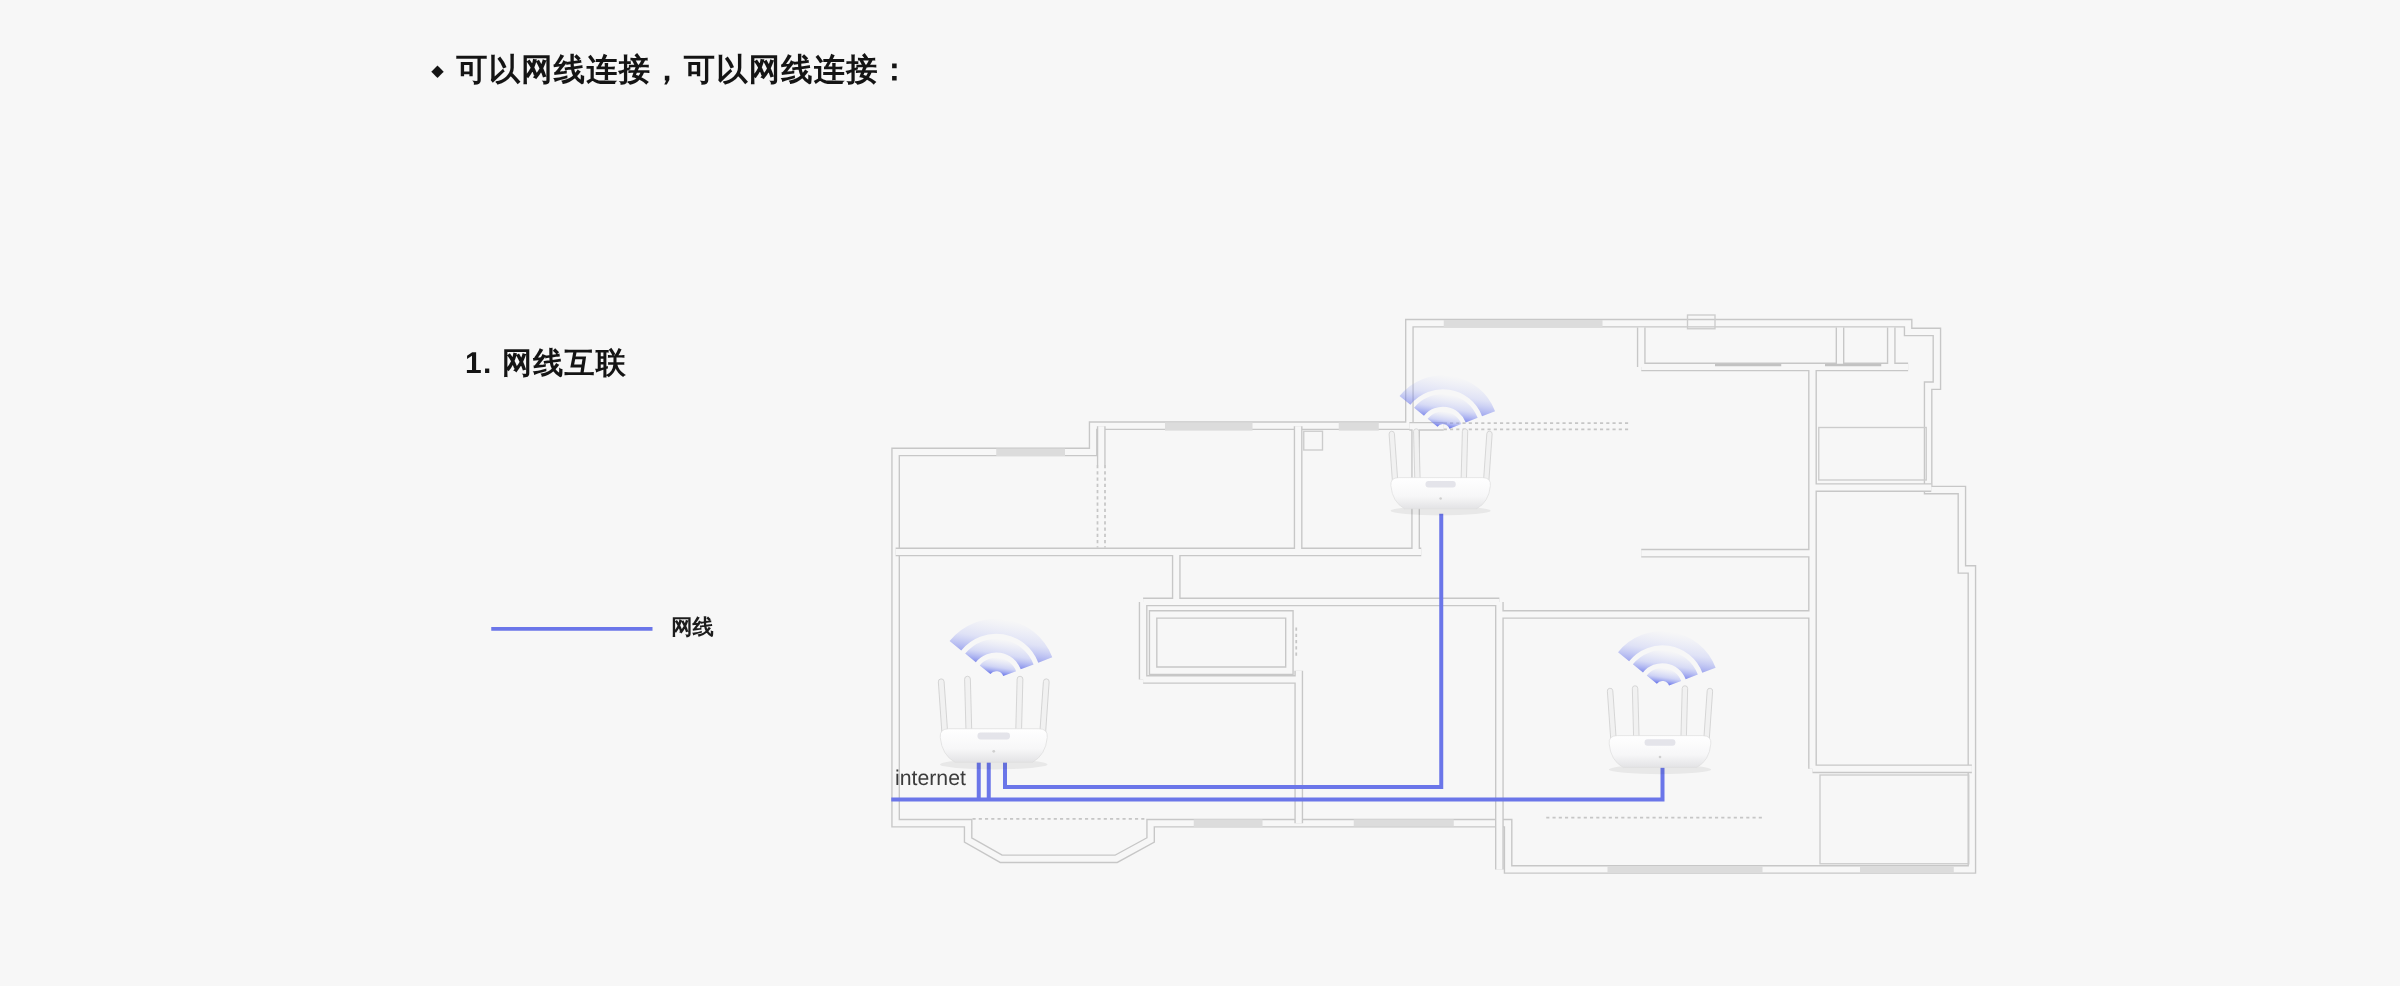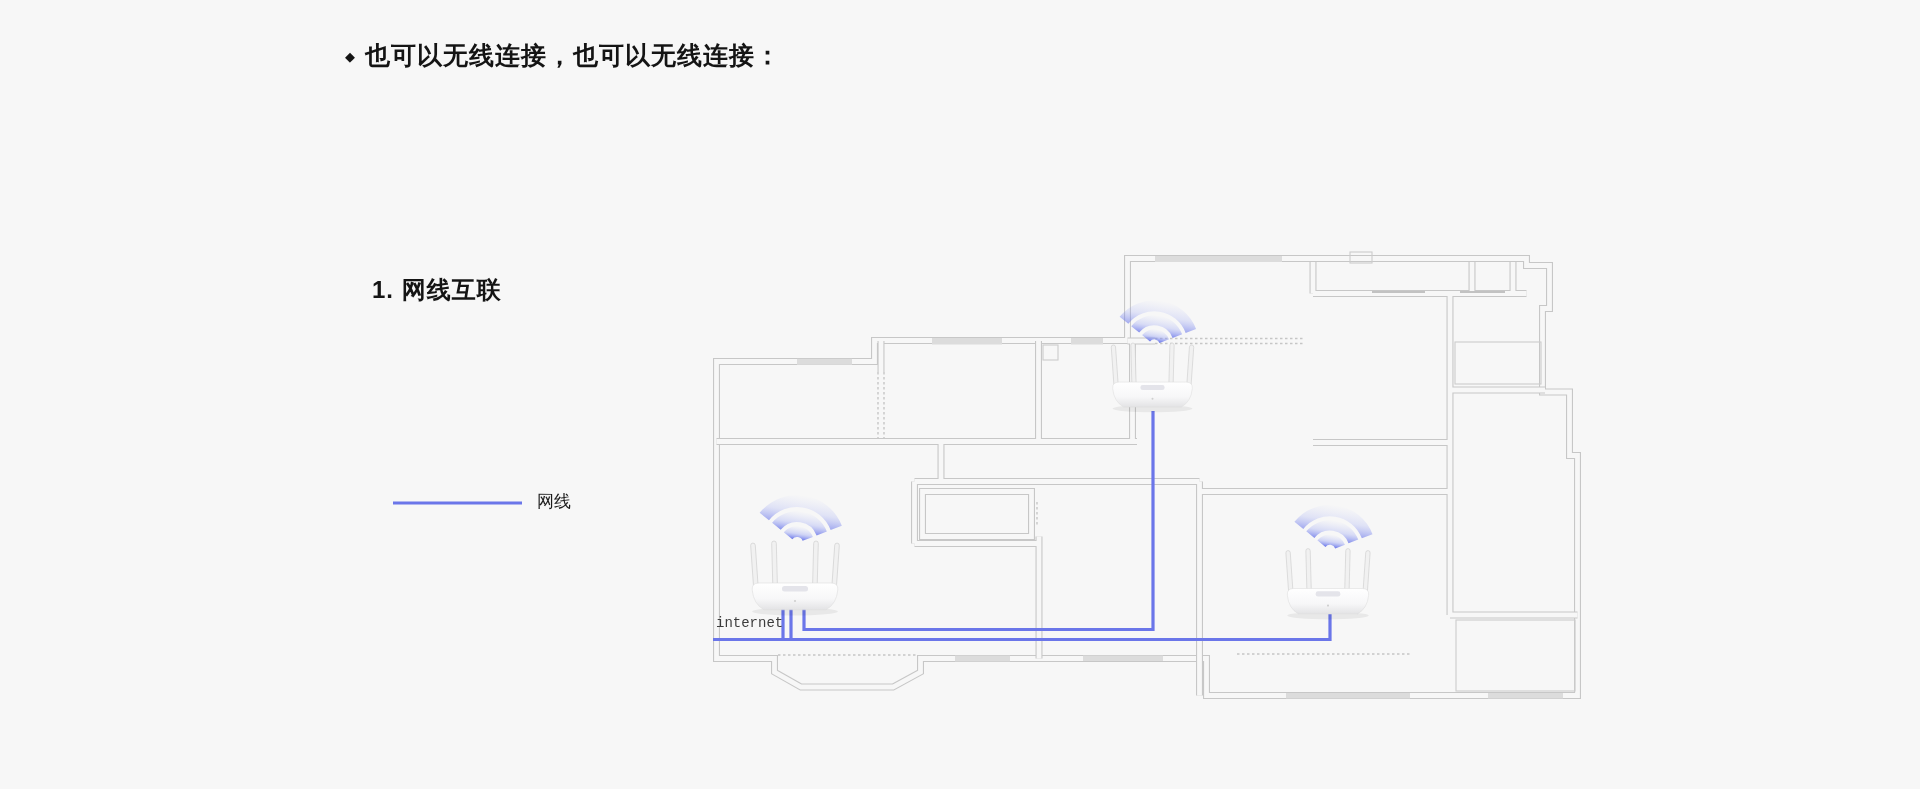--- a/index.html
+++ b/index.html
@@ -13,32 +13,32 @@
   .heading{
     left:345px;top:39px;display:flex;align-items:center;gap:9px;
     color:#141414;font-weight:bold;font-size:25px;letter-spacing:1px;z-index:2;
   }
   .heading .bullet{font-size:13px;line-height:1;transform:translateY(1px);}
   .section-title{
     left:372px;top:239px;color:#141414;font-weight:bold;
     font-size:24px;letter-spacing:1px;z-index:2;margin-top:35px;
   }
   .legend-label{
-    left:537px;top:492px;color:#1c1c1c;font-size:17px;line-height:20px;z-index:2;
+    left:537px;top:492px;color:#1c1c1c;font-size:17px;line-height:20px;z-index:2;font-weight:bold;
   }
   .internet-label{
-    left:716px;top:613px;color:#3c3c3c;font-size:14px;line-height:20px;z-index:2;font-family:Liberation Mono, monospace;
+    left:716px;top:613px;color:#3c3c3c;font-size:17px;line-height:20px;z-index:2;
   }
 </style>
 </head>
 <body>
 
 <div class="abs heading">
   <span class="bullet">◆</span>
-  <span>也可以无线连接，也可以无线连接：</span>
+  <span>可以网线连接，可以网线连接：</span>
 </div>
 
 <div class="abs section-title">1. 网线互联</div>
 
 <div class="abs legend-label">网线</div>
 
 <div class="abs internet-label">internet</div>
 
 <svg id="plan-svg" width="1920" height="789" viewBox="0 0 1920 789" xmlns="http://www.w3.org/2000/svg">
   <defs>

